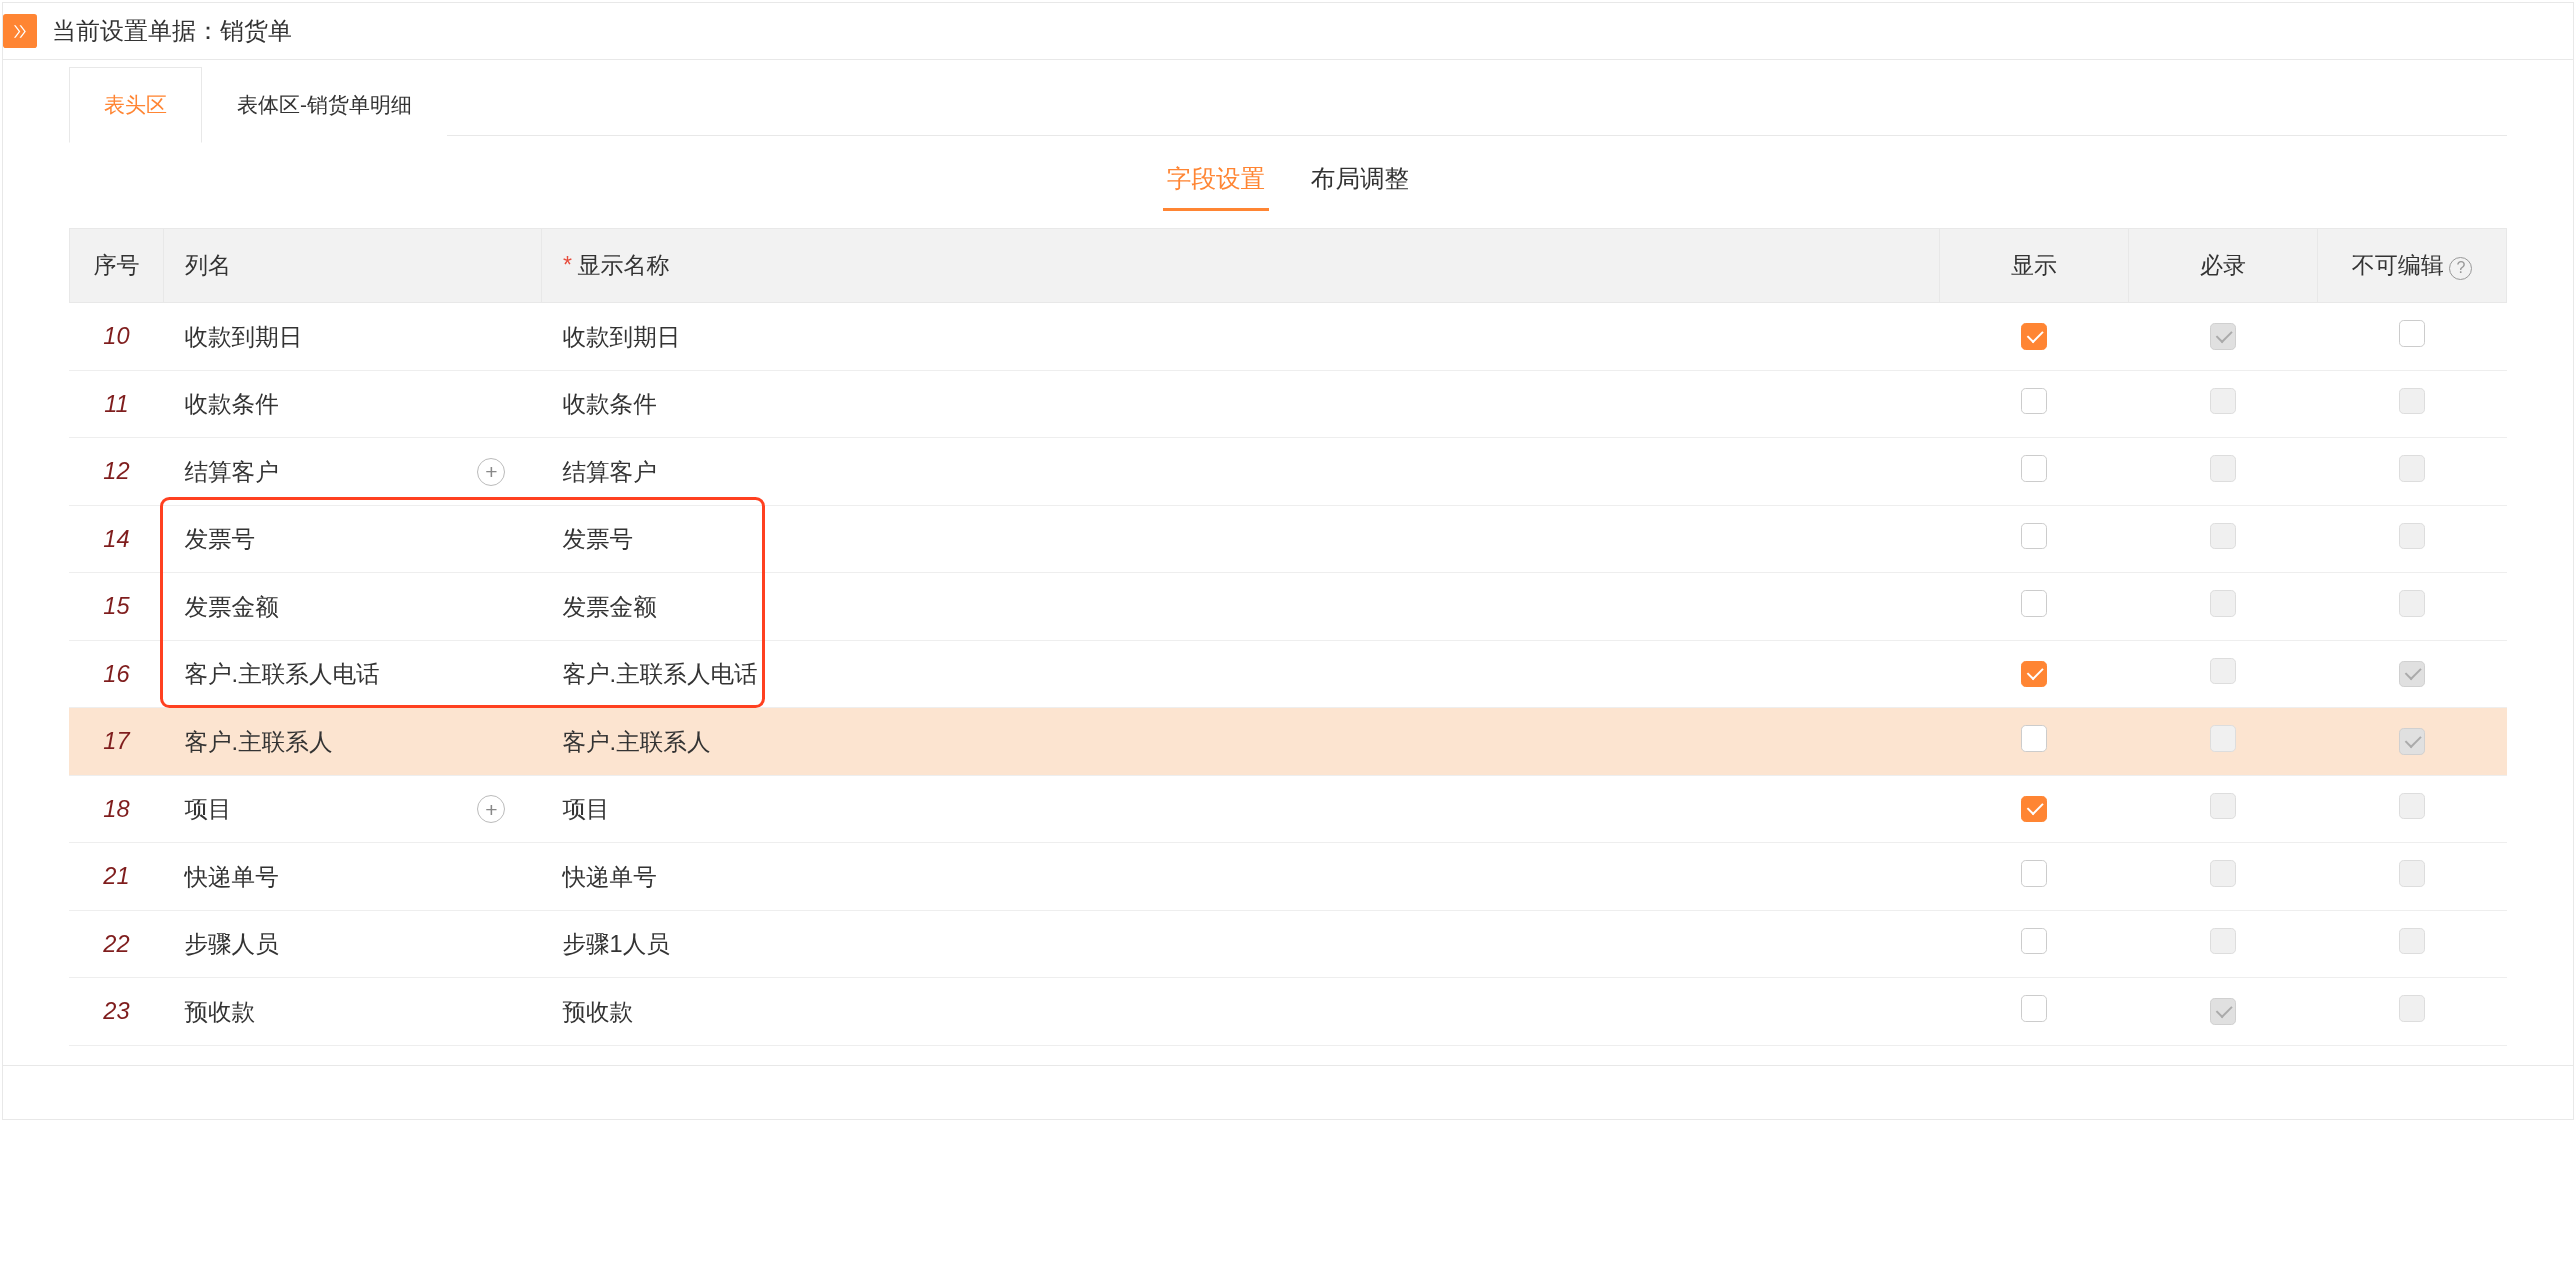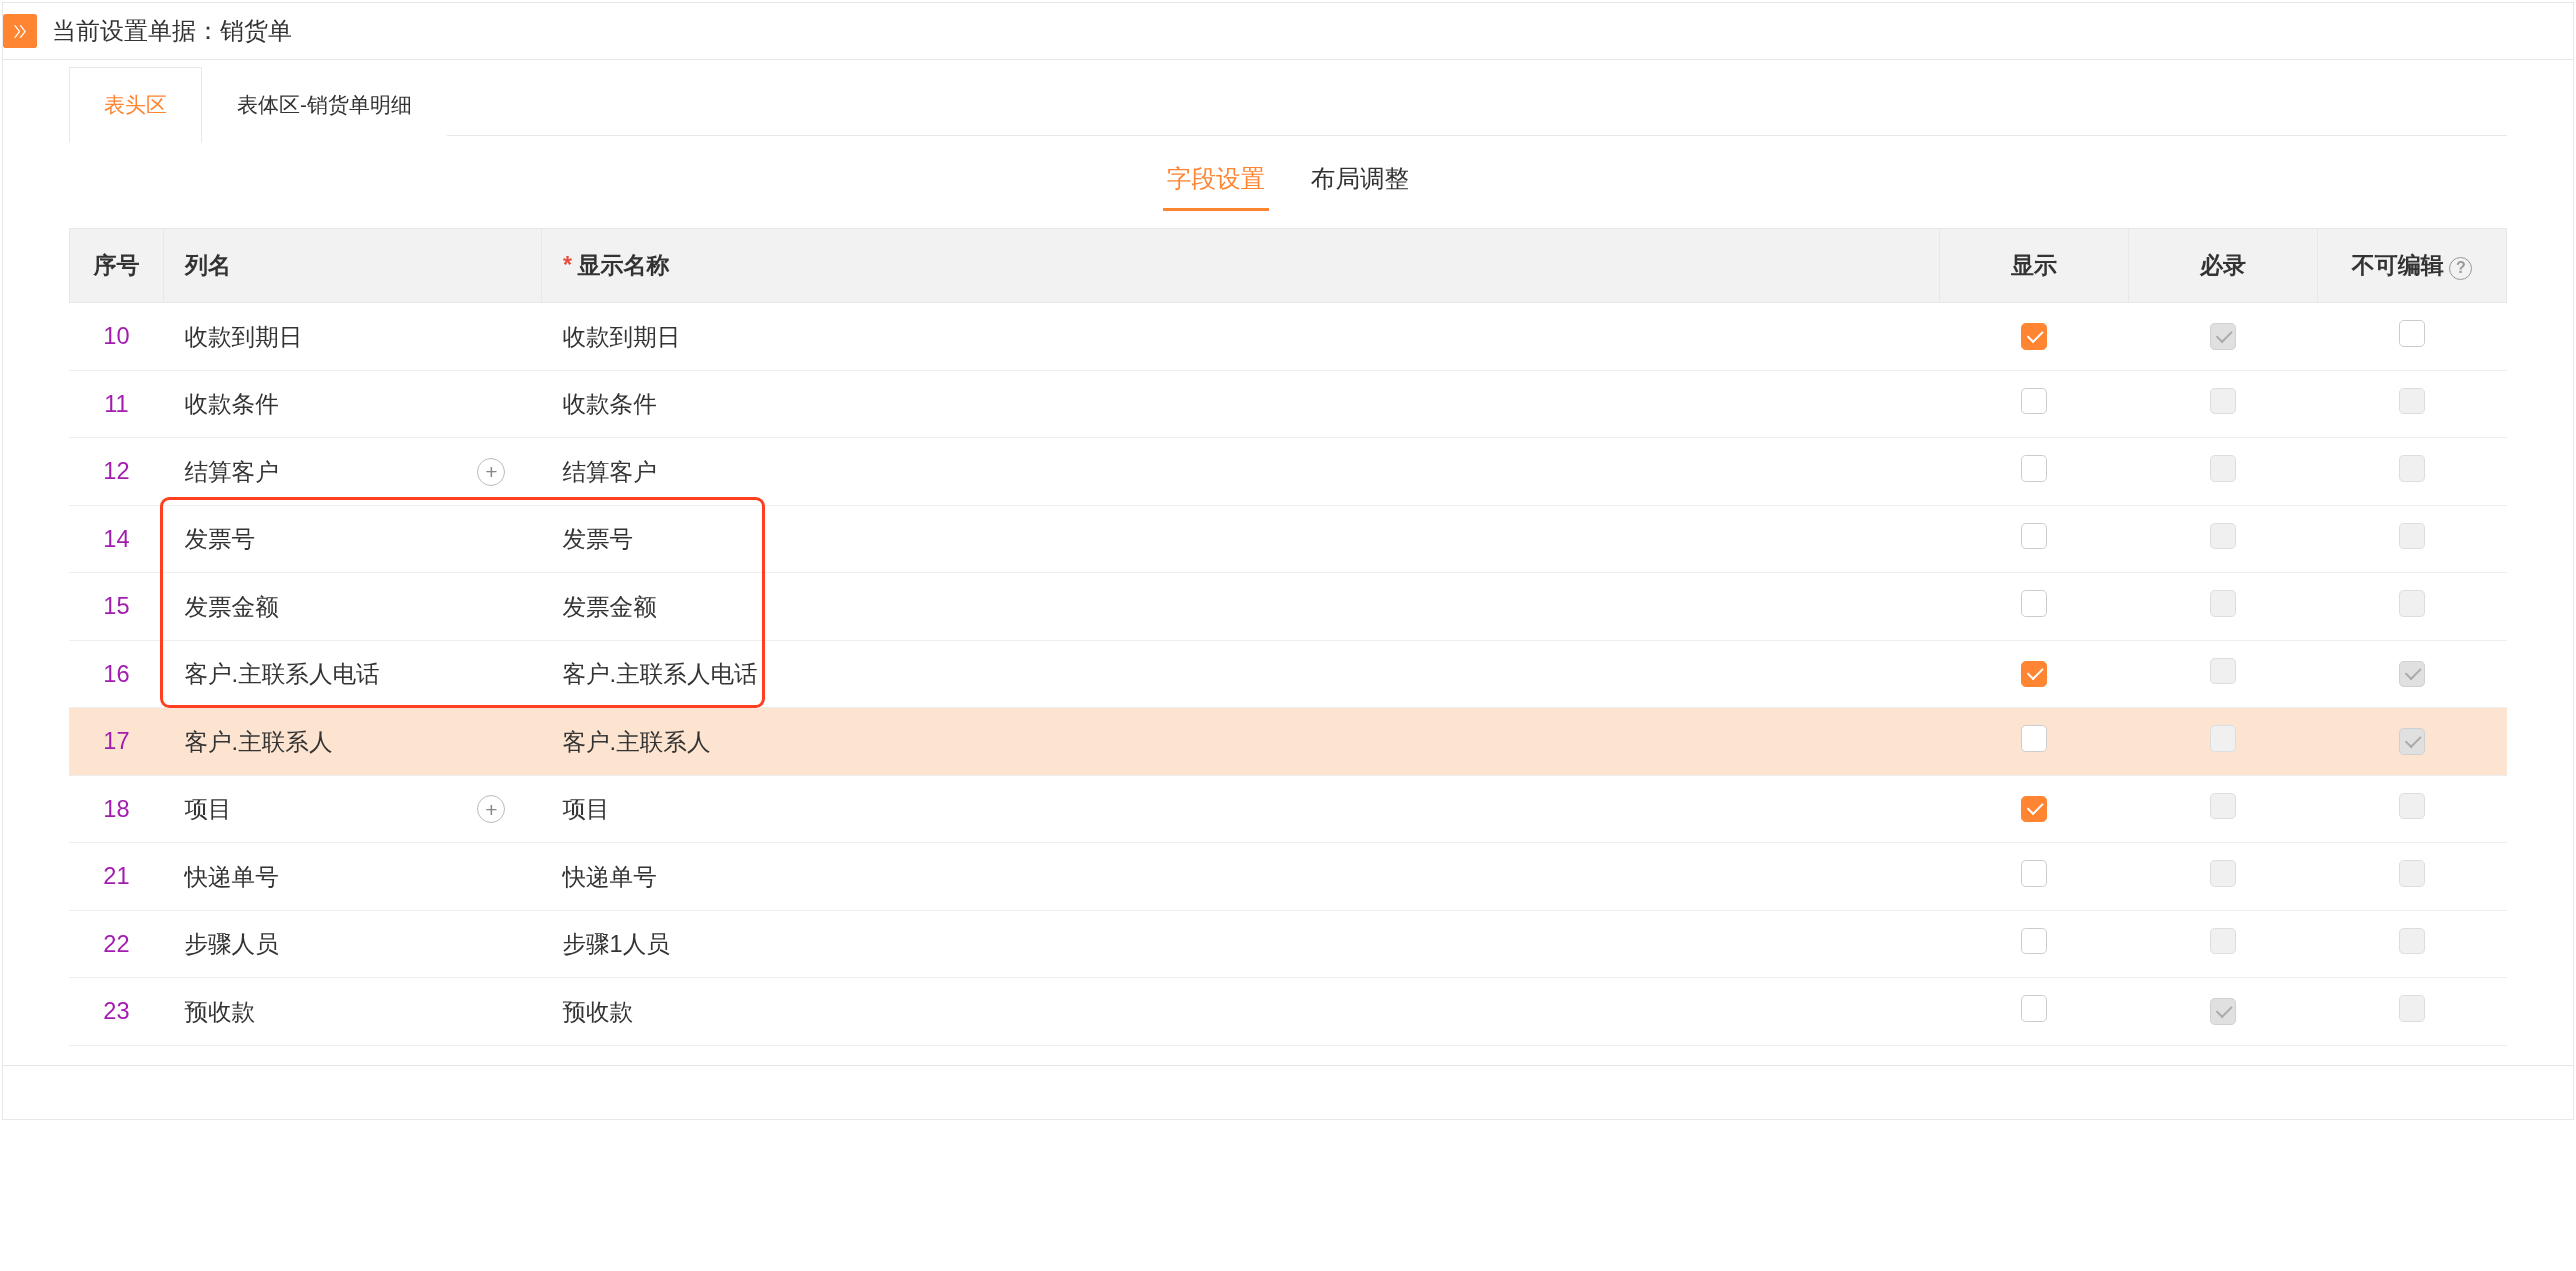--- a/index.html
+++ b/index.html
@@ -84,21 +84,21 @@
 .table-wrap {
   padding: 17px 66px 0 66px;
 }
 table {
   width: 100%;
   border-collapse: collapse;
 }
 thead th {
   background: #f2f2f2;
   text-align: left;
-  font-weight: 700;
+  font-weight: 400;
   font-size: 23px;
   padding: 21px 21px;
   border: 0.9px solid #e8e8e8;
   color: #333;
 }
 thead th.center {
   text-align: center;
 }
 thead th.seq { width: 94px; text-align: center; }
 thead th.colname { width: 378px; }
@@ -108,21 +108,22 @@
   margin-right: 5.7px;
 }
 tbody td {
   padding: 17px 21px;
   border-bottom: 0.9px solid #eee;
   font-size: 23.6px;
   vertical-align: middle;
 }
 tbody td.seq {
   text-align: center;
-  color: #a21caf;
+  color: #7f1d1d;
+  font-style: italic;
 }
 tbody td.center {
   text-align: center;
 }
 tbody tr.highlighted td {
   background: #fce4d0;
 }
 .colname-cell {
   display: flex;
   align-items: center;

